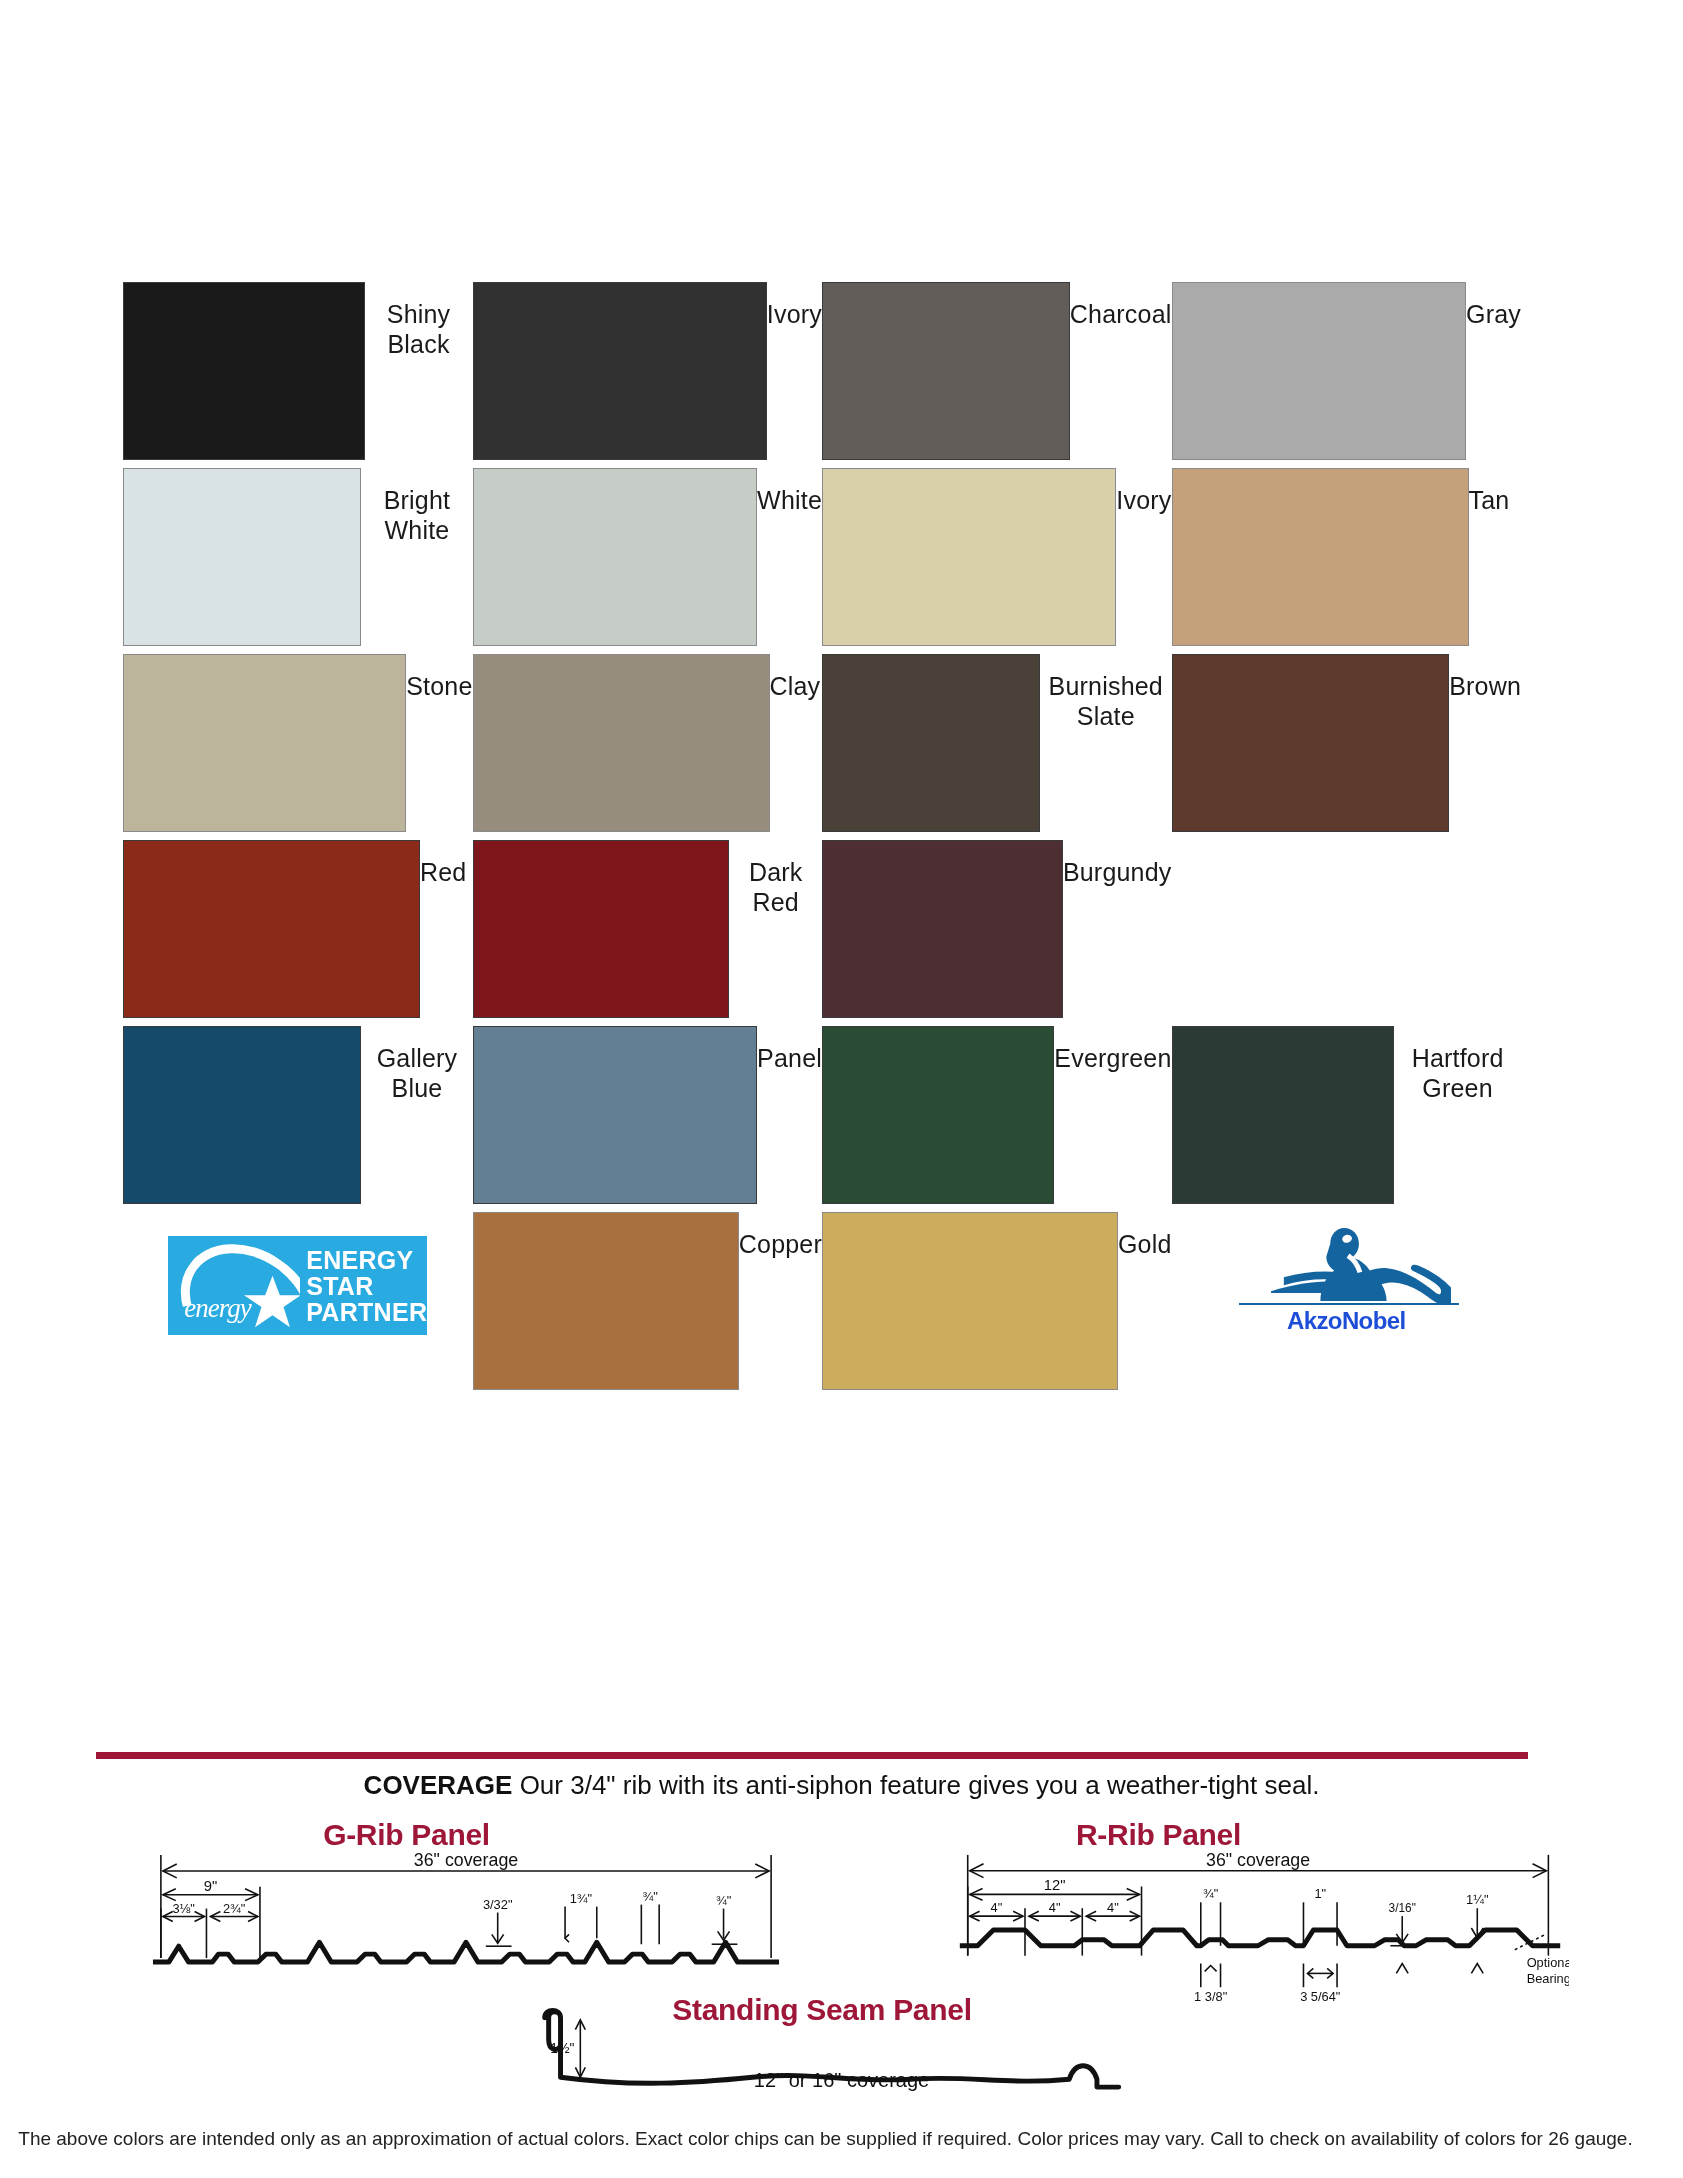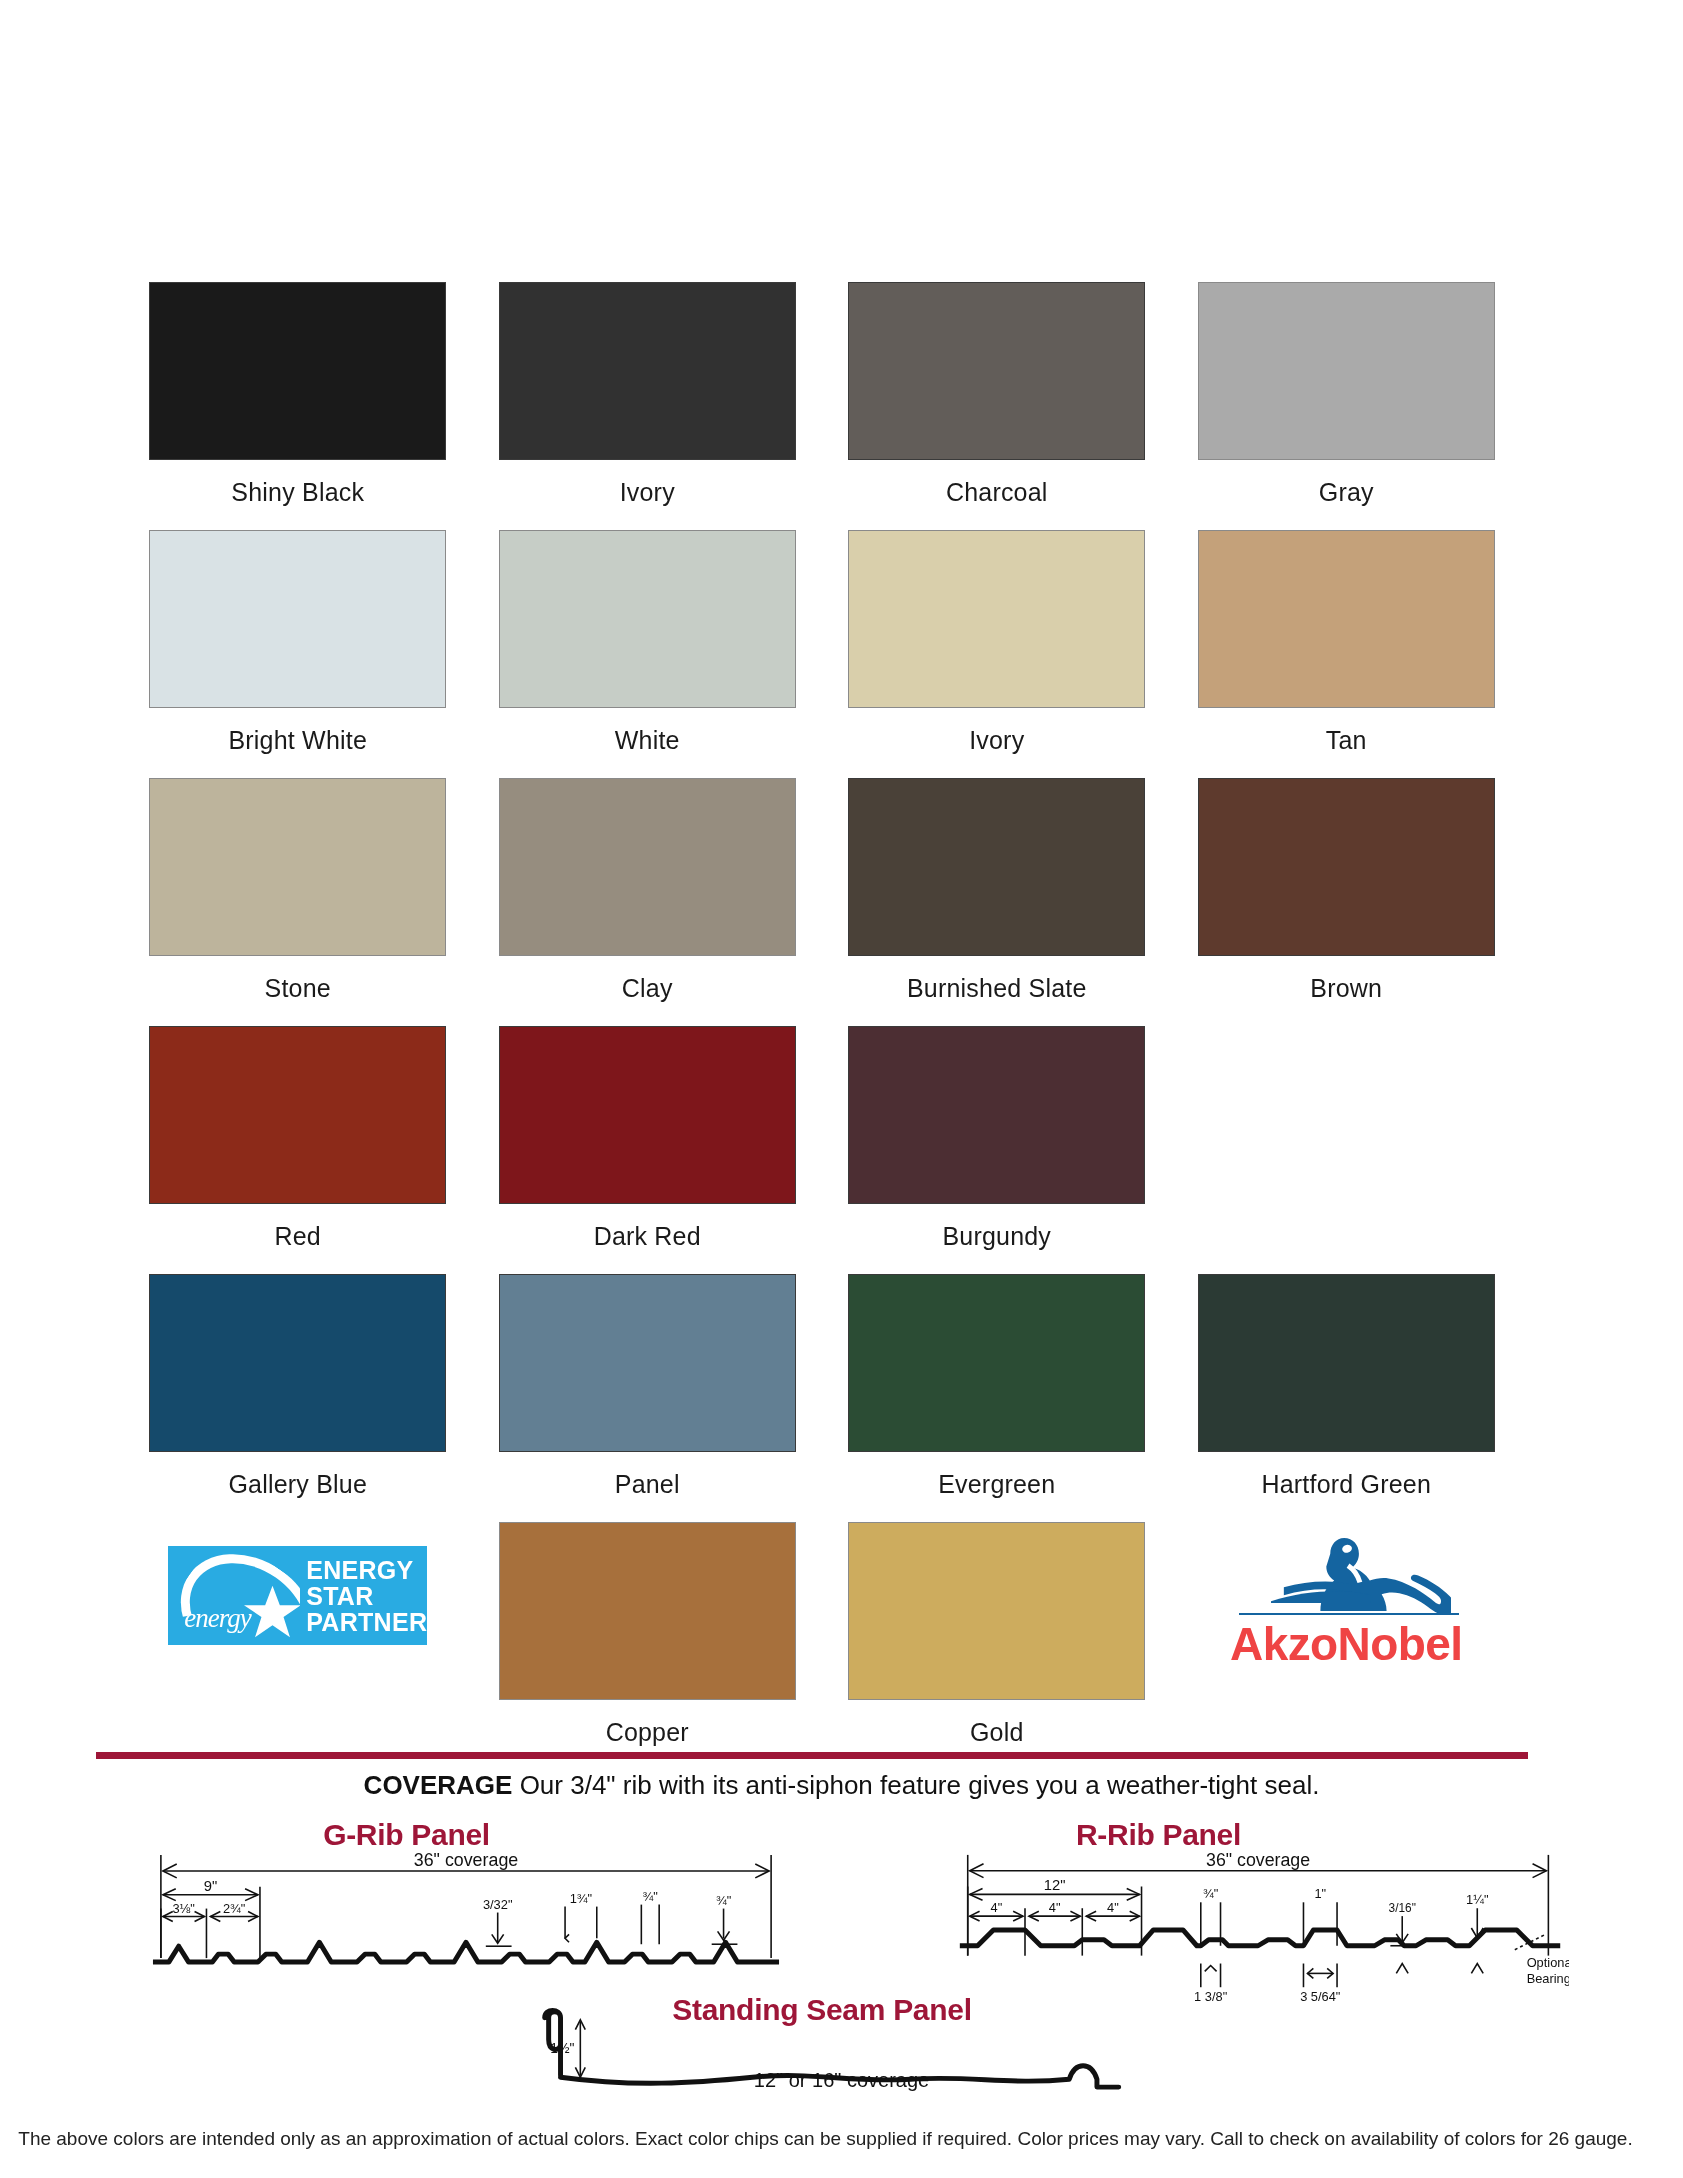--- a/index.html
+++ b/index.html
@@ -8,21 +8,21 @@
     font-family:"Liberation Sans","DejaVu Sans",sans-serif;
     color:#1a1a1a;
   }
   .page{position:absolute;inset:0;}
 
   
   .swatch-grid{
     position:absolute;left:123px;top:282px;width:1398px;
   }
   .srow{display:flex;width:100%;margin-bottom:8px;}
-  .scell{width:25%;display:flex;flex-direction:column;align-items:center;}
+  .scell{width:25%;display:flex;flex-direction:row;}
   .chip{
     width:297px;height:178px;border:1px solid #8a8a8a;
     box-sizing:border-box;
   }
   .chip.dark{border-color:#3a3a3a;}
   .clabel{
     font-size:25px;line-height:30px;color:#1a1a1a;
     margin-top:17px;margin-bottom:15px;text-align:center;
     letter-spacing:0.2px;
   }
@@ -61,21 +61,21 @@
     color:#ffffff;font-size:25px;line-height:26px;font-weight:bold;
     letter-spacing:0.3px;
   }
 
   
   .akzo{width:259px;height:117px;position:relative;}
   .akzo-figure{position:absolute;left:36px;top:0;width:198px;height:81px;}
   .akzo-rule{position:absolute;left:22px;top:81px;width:220px;height:2px;background:#1464a0;}
   .akzo-word{
     position:absolute;left:0;top:85px;width:259px;text-align:center;
-    color:#ef4444;font-size:46px;font-weight:bold;letter-spacing:-0.6px;
+    color:#1d4ed8;font-size:24px;font-weight:bold;letter-spacing:-0.6px;
     font-family:"Liberation Sans","DejaVu Sans",sans-serif;
   }
 
   
   .hr-maroon{
     position:absolute;left:96px;top:1752px;width:1432px;height:7px;background:#9e1638;
   }
   .coverage-line{
     position:absolute;left:0;top:1769px;width:1683px;text-align:center;
     font-size:26px;line-height:32px;color:#111;

